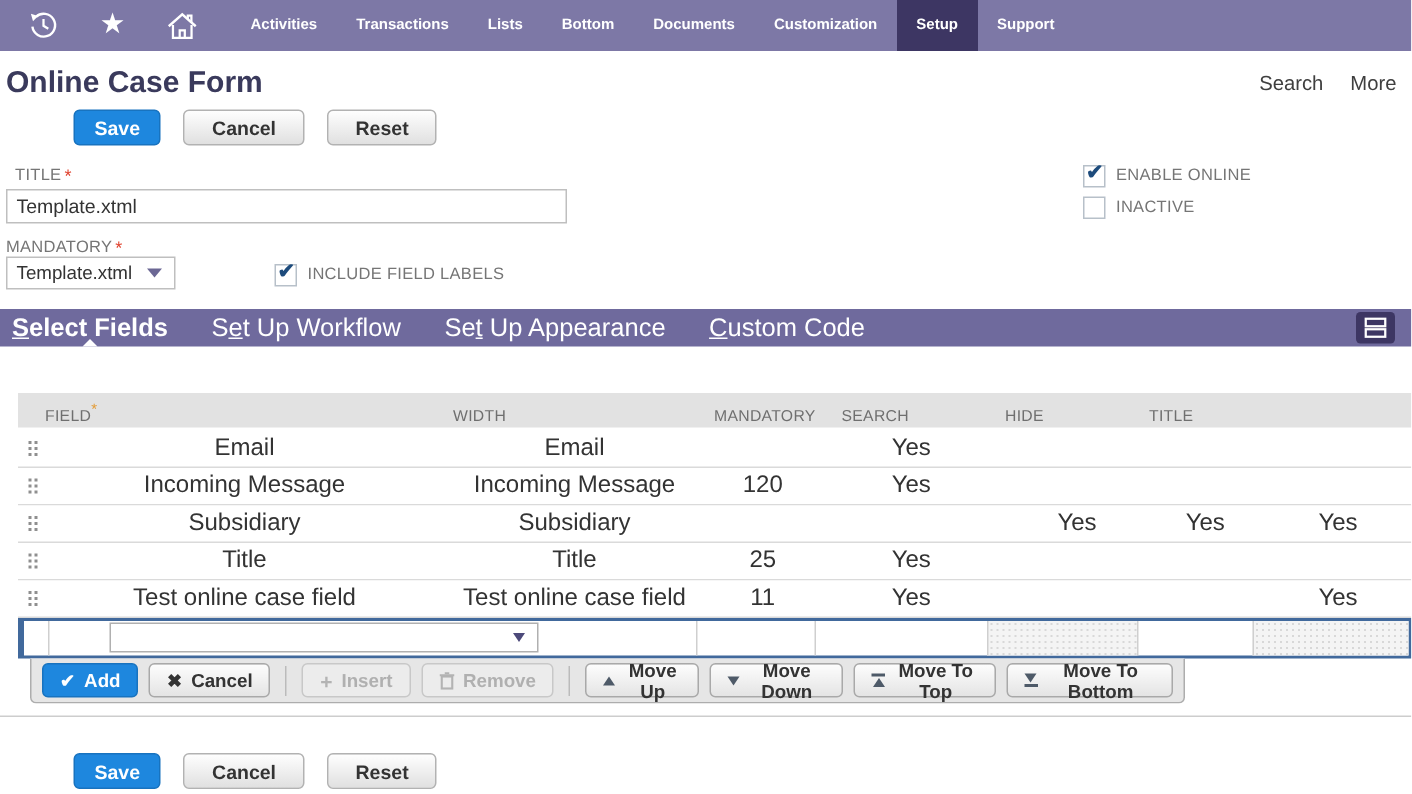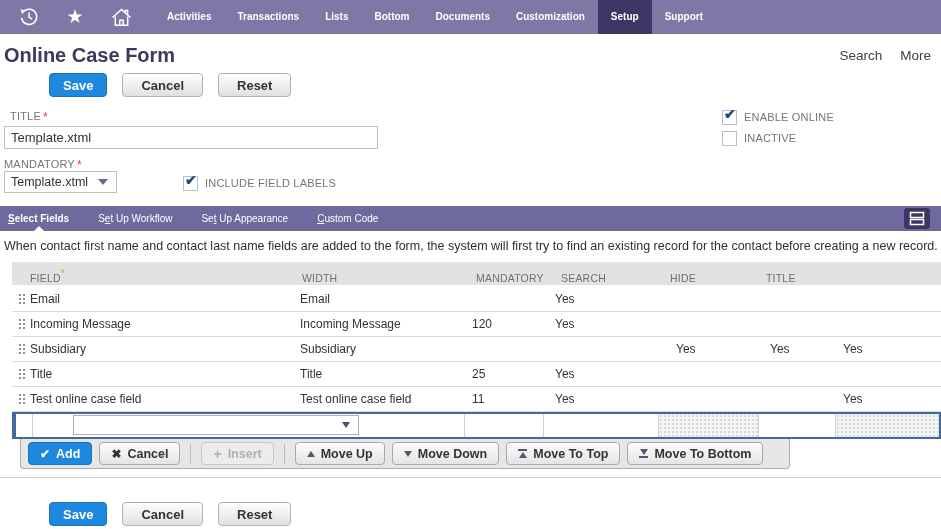--- a/index.html
+++ b/index.html
@@ -43,36 +43,36 @@
   .cb-enable { top:109px; left:722px; }
   .cb-inactive { top:130px; left:722px; }
   .cb-include { top:175px; left:183px; }
   .cb { width:15px; height:15px; border:1px solid #b7c0c9; background:#fff; position:relative; display:inline-block; cursor:pointer; flex:none; }
   .cb .mark { display:none; }
   .cb.checked .mark { display:block; position:absolute; top:-5px; left:1px; color:#1d4b7c; font-size:14px; font-weight:bold; }
   .cb-label { font-size:11px; color:#757575; letter-spacing:.2px;text-align:right; }
 
   
   .tabbar { position:absolute; top:206px; left:0; width:941px; height:25px; background:#6f6a9d; display:flex; align-items:center; padding-left:8px; }
-  .tab { position:relative; color:#fff; font-size:10px; margin-right:29px; cursor:pointer; height:25px; line-height:25px; white-space:nowrap; }
+  .tab { position:relative; color:#fff; font-size:17px; margin-right:29px; cursor:pointer; height:25px; line-height:25px; white-space:nowrap; }
   .tab.active { font-weight:bold; }
   .tab.active::after { content:""; position:absolute; bottom:0; left:50%; margin-left:-5px; width:0; height:0; border-left:5px solid transparent; border-right:5px solid transparent; border-bottom:5px solid #fff; }
   .tab u { text-decoration:underline; }
   .tab-icon-btn { position:absolute; right:11px; top:2px; width:26px; height:21px; background:#3d3663; border:none; border-radius:3px; display:flex; align-items:center; justify-content:center; cursor:pointer; }
 
   .info-text { position:absolute; top:239px; left:4px; font-size:12.5px; color:#2f2f2f; }
 
   
   .sublist { position:absolute; top:262px; left:12px; width:929px; }
   .grid { display:grid; grid-template-columns:16px 268px 170px 79px 115px 100px 77px 104px; }
   .thead { background:#e2e2e2; height:23px; margin-bottom:2px; }
   .hcell { font-size:10.5px; color:#6f6f6f; line-height:23px; letter-spacing:.2px; white-space:nowrap; }
   .col-req { color:#e39b35; font-size:10px; }
   .trow { height:25px; border-bottom:1px solid #dadada; background:#fff; }
-  .cell { font-size:12px; color:#333; line-height:24px; white-space:nowrap; overflow:hidden; }
+  .cell { font-size:16px; color:#333; line-height:24px; white-space:nowrap; overflow:hidden;text-align:center; }
   .c-field { padding-left:2px; }
   .c-label { padding-left:4px; }
   .c-width { padding-left:6px; }
   .c-mandatory { padding-left:10px; }
   .c-search { padding-left:16px; }
   .c-hide { padding-left:10px; }
   .c-select { padding-left:6px; }
   .handle-cell { display:flex; align-items:center; justify-content:center; cursor:grab; }
   .dots { width:2px; height:2px; background:#8f8f8f; display:inline-block; box-shadow:4px 0 #8f8f8f, 0 4px #8f8f8f, 4px 4px #8f8f8f, 0 8px #8f8f8f, 4px 8px #8f8f8f; margin-bottom:8px; }
 
@@ -187,21 +187,20 @@
       <div class="tab">Se<u>t</u> Up Appearance</div>
       <div class="tab"><u>C</u>ustom Code</div>
     <button class="tab-icon-btn">
       <svg width="16" height="15" viewBox="0 0 16 15">
         <rect x="1.5" y="1.5" width="13" height="5" fill="none" stroke="#fff" stroke-width="1.5"></rect>
         <rect x="1.5" y="8.5" width="13" height="5" fill="none" stroke="#fff" stroke-width="1.5"></rect>
       </svg>
     </button>
   </div>
 
-  <div class="info-text">When contact first name and contact last name fields are added to the form, the system will first try to find an existing record for the contact before creating a new record.</div>
 
   <div class="sublist">
     <div class="grid thead">
       <div class="hcell"></div>
       <div class="hcell c-field">
           <span class="col-label">FIELD</span><sup class="col-req">*</sup>
         </div>
         <div class="hcell c-width">
           <span class="col-label">WIDTH</span><sup class="col-req"></sup>
         </div>
@@ -302,20 +301,28 @@
       </button>
       <button class="tb-btn normal">
         <span class="ico-glyph">✖</span>
         <span>Cancel</span>
       </button>
       <span class="tb-sep"></span>
       <button class="tb-btn disabled">
         <span class="plus-glyph">+</span>
         <span>Insert</span>
       </button>
+      <button class="tb-btn disabled">
+        <svg width="10" height="12" viewBox="0 0 10 12">
+          <rect x="1.5" y="3" width="7" height="8" fill="none" stroke="#b3b3b3" stroke-width="1.4"></rect>
+          <line x1="0" y1="2.2" x2="10" y2="2.2" stroke="#b3b3b3" stroke-width="1.4"></line>
+          <line x1="3.5" y1="0.8" x2="6.5" y2="0.8" stroke="#b3b3b3" stroke-width="1.4"></line>
+        </svg>
+        <span>Remove</span>
+      </button>
       <span class="tb-sep"></span>
       <button class="tb-btn normal">
         <span class="tri up"></span>
         <span>Move Up</span>
       </button>
       <button class="tb-btn normal">
         <span class="tri down"></span>
         <span>Move Down</span>
       </button>
       <button class="tb-btn normal">

